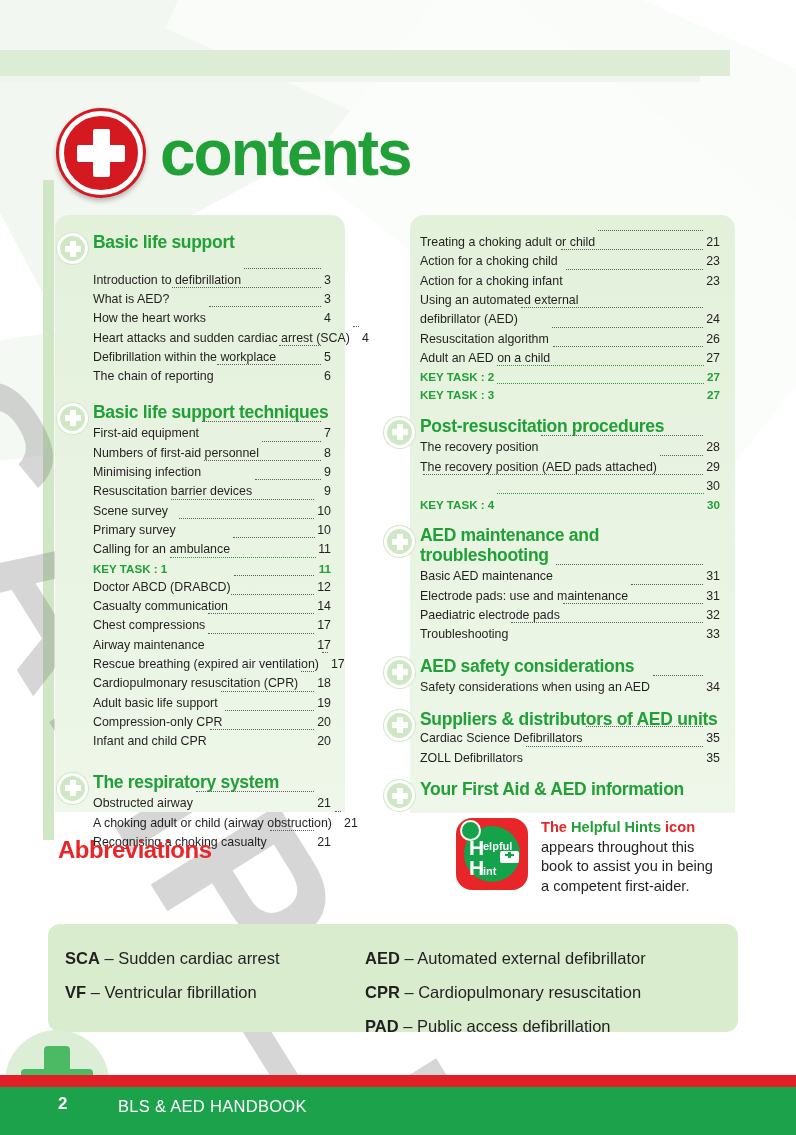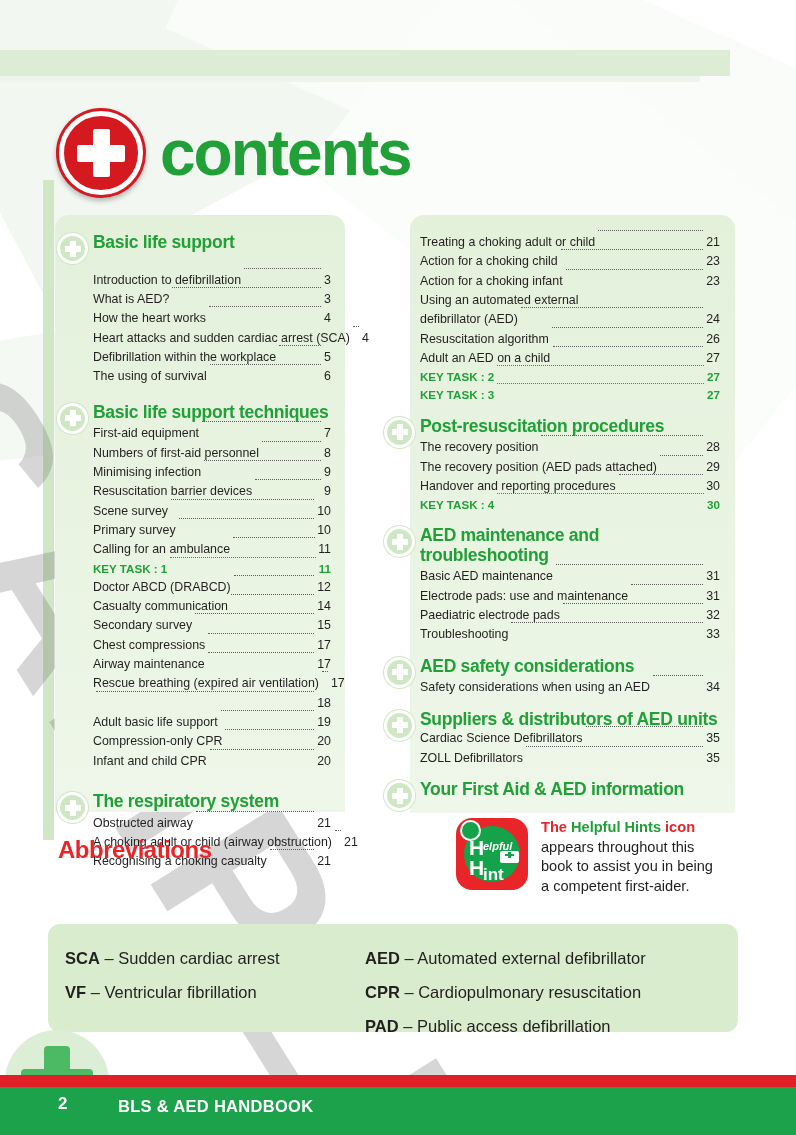--- a/index.html
+++ b/index.html
@@ -101,22 +101,22 @@
     position:absolute;left:8px;top:8px;width:56px;height:56px;border-radius:50%;
     background:#14a24a;
   }
   .hintbadge .dot{
     position:absolute;left:4px;top:2px;width:17px;height:17px;border-radius:50%;
     background:#14a24a;border:2px solid #ffffff;
   }
   .hintbadge .hw{position:absolute;color:#fff;font-weight:bold;font-family:"Liberation Sans",sans-serif;}
   .hintbadge .h1{left:13px;top:18px;font-size:21px;}
   .hintbadge .h2{left:13px;top:38px;font-size:21px;}
-  .hintbadge .w1{left:27px;top:22px;font-size:11px;font-style:italic;}
-  .hintbadge .w2{left:27px;top:47px;font-size:17px;}
+  .hintbadge .w1{left:27px;top:22px;font-size:11px;}
+  .hintbadge .w2{left:27px;top:47px;font-size:11px;}
   .hintbadge .amb{
     position:absolute;right:9px;top:33px;width:19px;height:12px;border-radius:2px;background:#fff;
   }
   .hintbadge .amb:after{
     content:"";position:absolute;left:5px;top:3px;width:9px;height:2px;background:#14a24a;
   }
   .hintbadge .amb:before{
     content:"";position:absolute;left:8px;top:1px;width:3px;height:6px;background:#14a24a;
   }
   .hinttext{margin-left:13px;font-size:14.6px;line-height:1.34;color:#231f20;max-width:200px;}
@@ -149,21 +149,21 @@
   }
   .foot-cross .fv,.foot-cross .fh{position:absolute;background:#4cb964;border-radius:4px;}
   .foot-cross .fv{left:39px;top:16px;width:26px;height:72px;}
   .foot-cross .fh{left:16px;top:39px;width:72px;height:26px;}
   .redbar{position:absolute;left:0;top:1075px;width:796px;height:12px;background:#e01f26;}
   .greenbar{position:absolute;left:0;top:1087px;width:796px;height:48px;background:#1ba24b;}
   .pagenum{
     position:absolute;left:58px;top:1094px;font-size:17px;font-weight:bold;color:#ffffff;
   }
   .foottitle{
-    position:absolute;left:118px;top:1097px;font-size:16.5px;font-weight:bold;color:#ffffff;
+    position:absolute;left:118px;top:1097px;font-size:16.5px;font-weight:normal;color:#ffffff;
     letter-spacing:0.3px;
   }
 </style>
 </head>
 <body>
 
 <div class="page">
 
   <div class="bg-layer">
     <div class="sw sw1"></div>
@@ -222,21 +222,21 @@
             <span class="lbl">Heart attacks and sudden cardiac arrest (SCA)</span>
             <span class="dots"></span>
             <span class="pg">4</span>
           </li>
           <li>
             <span class="lbl">Defibrillation within the workplace</span>
             <span class="dots"></span>
             <span class="pg">5</span>
           </li>
           <li>
-            <span class="lbl">The using of survival</span>
+            <span class="lbl">The chain of reporting</span>
             <span class="dots"></span>
             <span class="pg">6</span>
           </li>
         </ul>
       </div>
       <div class="section" style="margin-bottom: 14px; margin-top: 16px;">
         <div style="position: relative; margin-bottom: 2px;">
           <div class="plusicon" style="position: absolute; left: -37px; top: -1px;">
             <span class="innerring">
               <i class="v"></i>
@@ -290,40 +290,36 @@
             <span class="lbl">Doctor ABCD (DRABCD)</span>
             <span class="dots"></span>
             <span class="pg">12</span>
           </li>
           <li>
             <span class="lbl">Casualty communication</span>
             <span class="dots"></span>
             <span class="pg">14</span>
           </li>
           <li>
-            <span class="lbl">Secondary survey</span>
-            <span class="dots"></span>
-            <span class="pg">15</span>
-          </li>
-          <li>
             <span class="lbl">Chest compressions</span>
             <span class="dots"></span>
             <span class="pg">17</span>
           </li>
           <li>
             <span class="lbl">Airway maintenance</span>
             <span class="dots"></span>
             <span class="pg">17</span>
           </li>
           <li>
             <span class="lbl">Rescue breathing (expired air ventilation)</span>
             <span class="dots"></span>
             <span class="pg">17</span>
           </li>
           <li>
+            <span class="lbl">Cardiopulmonary resuscitation (CPR)</span>
             <span class="dots"></span>
             <span class="pg">18</span>
           </li>
           <li>
             <span class="lbl">Adult basic life support</span>
             <span class="dots"></span>
             <span class="pg">19</span>
           </li>
           <li>
             <span class="lbl">Compression-only CPR</span>
@@ -431,21 +427,20 @@
             <span class="lbl">The recovery position</span>
             <span class="dots"></span>
             <span class="pg">28</span>
           </li>
           <li>
             <span class="lbl">The recovery position (AED pads attached)</span>
             <span class="dots"></span>
             <span class="pg">29</span>
           </li>
           <li>
-            <span class="lbl">Handover and reporting procedures</span>
             <span class="dots"></span>
             <span class="pg">30</span>
           </li>
           <li class="key">
             <span class="lbl">KEY TASK : 4</span>
             <span class="dots"></span>
             <span class="pg">30</span>
           </li>
         </ul>
       </div>

